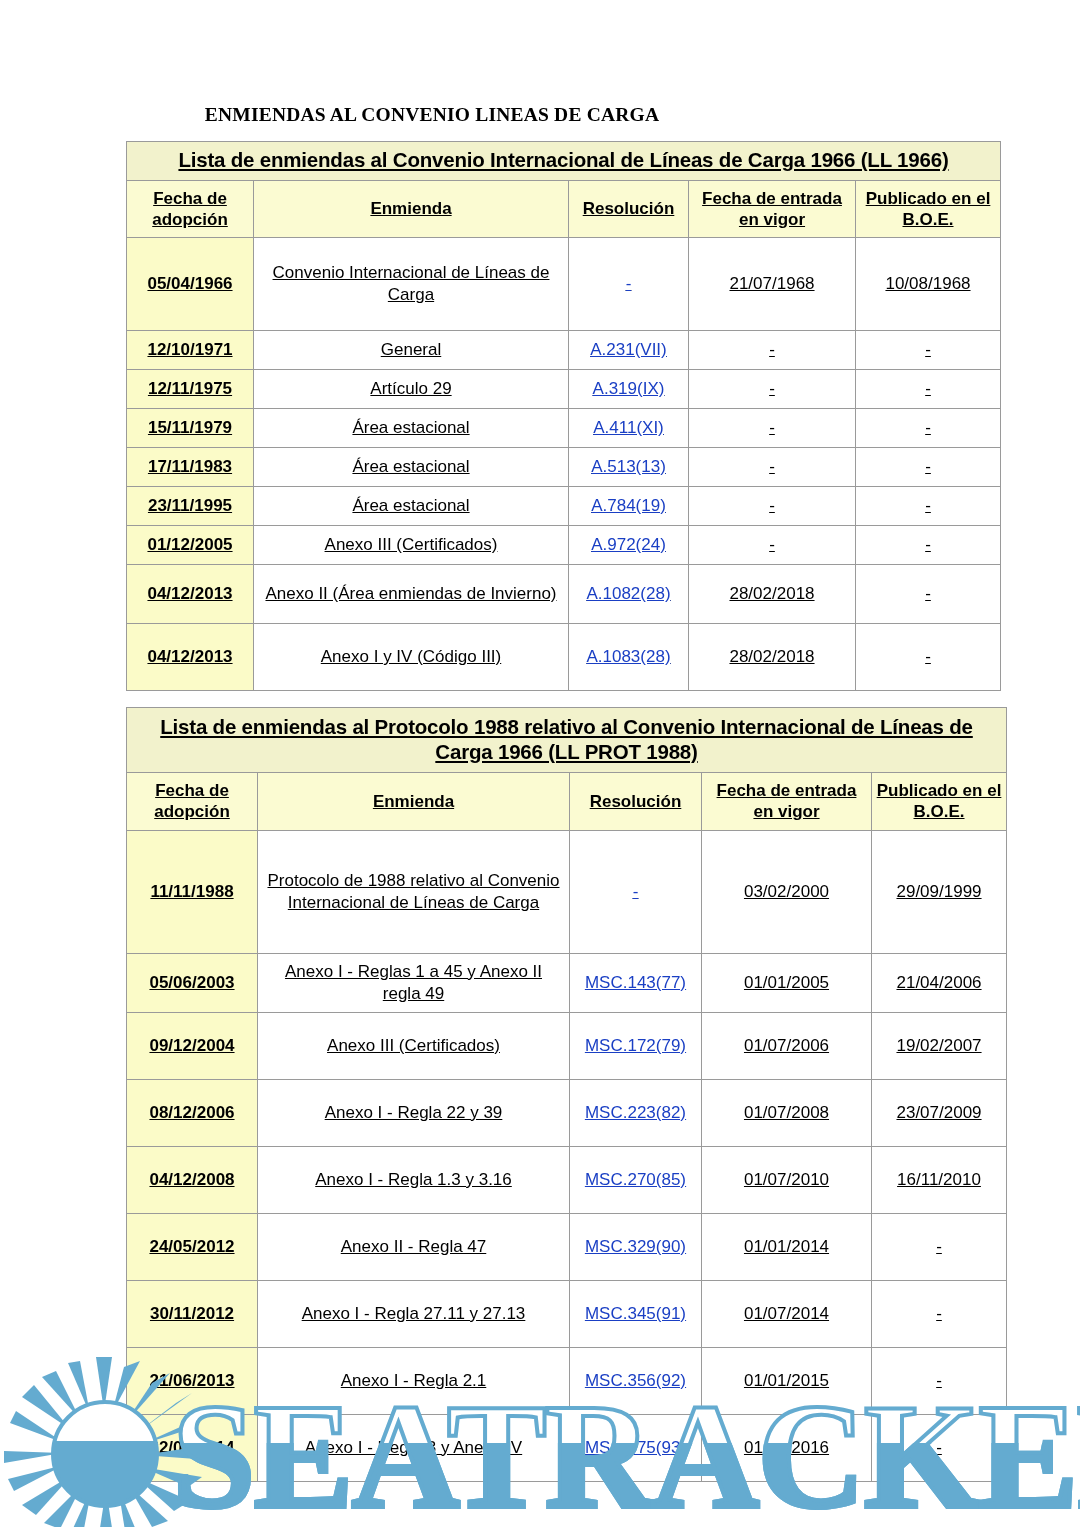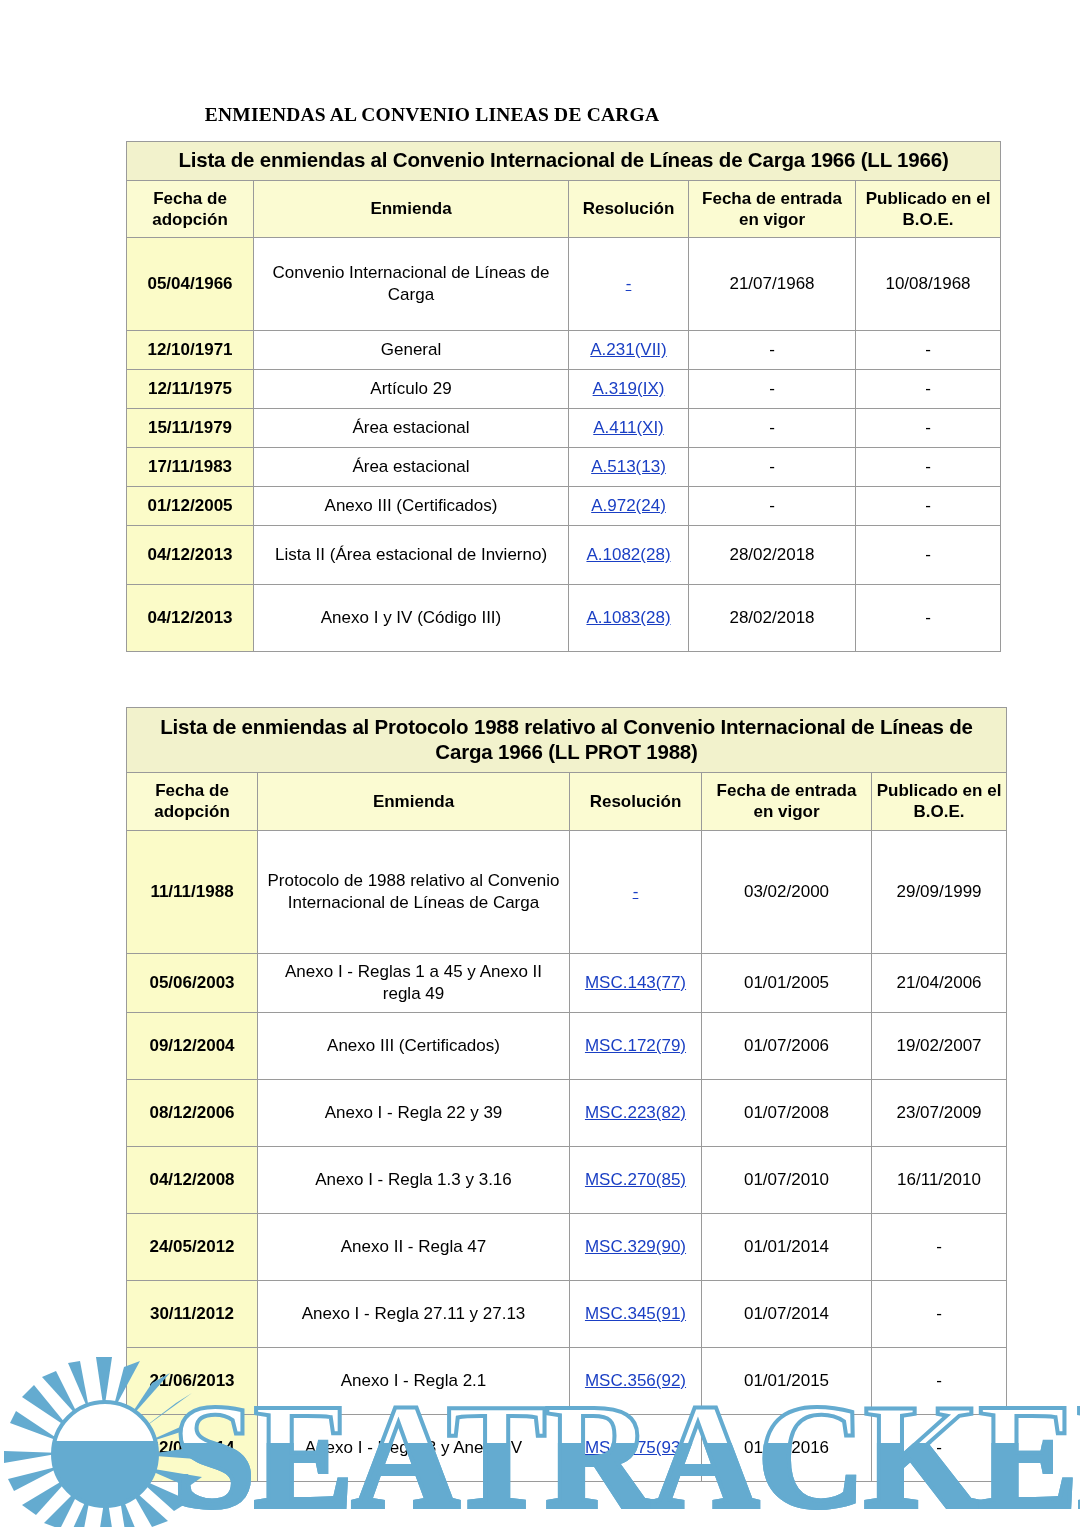--- a/index.html
+++ b/index.html
@@ -35,20 +35,21 @@
     color: #000000;
   }
 
   
   .amend-table {
     position: absolute;
     border-collapse: collapse;
     table-layout: fixed;
     border: 1.5px solid #808080;
     background: #e5e5e5;
+    text-decoration: underline;
   }
   #table-ll1966 {
     left: 126px;
     top: 141px;
     width: 874px;
   }
   #table-llprot1988 {
     left: 126px;
     top: 707px;
     width: 880px;
@@ -202,32 +203,39 @@
       </tr>
 
       <tr class="row-slim">
         <td class="cell-date">17/11/1983</td>
         <td class="cell-amend">Área estacional</td>
         <td class="cell-res"><span class="res-link">A.513(13)</span></td>
         <td class="cell-plain">-</td>
         <td class="cell-plain">-</td>
       </tr>
 
+      <tr class="row-slim">
+        <td class="cell-date">23/11/1995</td>
+        <td class="cell-amend">Área estacional</td>
+        <td class="cell-res"><span class="res-link">A.784(19)</span></td>
+        <td class="cell-plain">-</td>
+        <td class="cell-plain">-</td>
+      </tr>
 
       <tr class="row-slim">
         <td class="cell-date">01/12/2005</td>
         <td class="cell-amend">Anexo III  (Certificados)</td>
         <td class="cell-res"><span class="res-link">A.972(24)</span></td>
         <td class="cell-plain">-</td>
         <td class="cell-plain">-</td>
       </tr>
 
       <tr class="row-mid">
         <td class="cell-date">04/12/2013</td>
-        <td class="cell-amend">Lista II  (Área estacional de Invierno)</td>
+        <td class="cell-amend">Anexo II  (Área enmiendas de Invierno)</td>
         <td class="cell-res"><span class="res-link">A.1082(28)</span></td>
         <td class="cell-plain">28/02/2018</td>
         <td class="cell-plain">-</td>
       </tr>
 
       <tr class="row-reg">
         <td class="cell-date">04/12/2013</td>
         <td class="cell-amend">Anexo I y IV  (Código III)</td>
         <td class="cell-res"><span class="res-link">A.1083(28)</span></td>
         <td class="cell-plain">28/02/2018</td>

